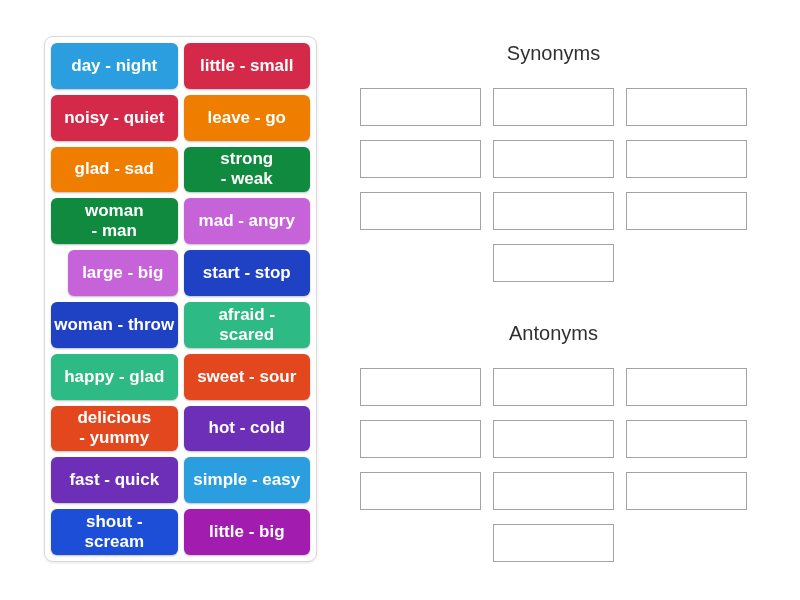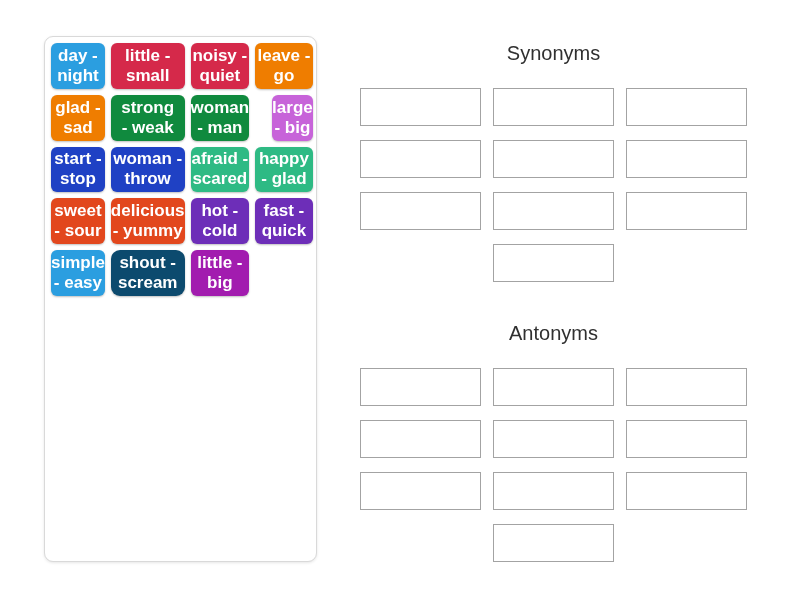--- a/index.html
+++ b/index.html
@@ -9,21 +9,21 @@
 
   
   .word-bank-panel {
     position: absolute; left: 44px; top: 36px; width: 273px; height: 526px;
     background: #ffffff; border: 1px solid #d9d9d9; border-radius: 9px;
     box-shadow: 0 1px 3px rgba(0,0,0,0.10);
     padding: 6px;
   }
   .tile-grid {
     display: grid; width: 100%; height: 100%;
-    grid-template-columns: 1fr 1fr 1fr 1fr;
+    grid-template-columns: 1fr 1fr;
     grid-template-rows: repeat(10, 1fr);
     gap: 6px;
   }
   .tile {
     border-radius: 6px;
     display: flex; align-items: center; justify-content: center;
     text-align: center; white-space: pre-line;
     color: #ffffff; font-weight: bold; font-size: 17px; line-height: 20px;
     box-shadow: 0 1px 2px rgba(0,0,0,0.25);
     cursor: grab; user-select: none;
@@ -58,33 +58,34 @@
     <div class="tile-grid">
         <div class="tile" style="background: rgb(43, 158, 224);">day - night</div>
         <div class="tile" style="background: rgb(213, 41, 74);">little - small</div>
         <div class="tile" style="background: rgb(213, 41, 74);">noisy - quiet</div>
         <div class="tile" style="background: rgb(239, 125, 0);">leave - go</div>
         <div class="tile" style="background: rgb(239, 125, 0);">glad - sad</div>
         <div class="tile" style="background: rgb(16, 138, 62);">strong
 - weak</div>
         <div class="tile" style="background: rgb(16, 138, 62);">woman
 - man</div>
+        <div class="tile" style="background: rgb(199, 99, 217);">mad - angry</div>
         <div class="tile" style="background: rgb(199, 99, 217); margin-left: 17px;">large - big</div>
         <div class="tile" style="background: rgb(31, 65, 196);">start - stop</div>
         <div class="tile" style="background: rgb(31, 65, 196);">woman - throw</div>
         <div class="tile" style="background: rgb(46, 186, 132);">afraid -
 scared</div>
         <div class="tile" style="background: rgb(46, 186, 132);">happy - glad</div>
         <div class="tile" style="background: rgb(226, 71, 29);">sweet - sour</div>
         <div class="tile" style="background: rgb(226, 71, 29);">delicious
 - yummy</div>
         <div class="tile" style="background: rgb(109, 46, 184);">hot - cold</div>
         <div class="tile" style="background: rgb(109, 46, 184);">fast - quick</div>
         <div class="tile" style="background: rgb(43, 158, 224);">simple - easy</div>
-        <div class="tile" style="background: #0c4a6e; border-radius: 9px;">shout -
+        <div class="tile" style="background: #1d4ed8;">shout -
 scream</div>
         <div class="tile" style="background: #a21caf;">little - big</div>
       </div>
   </div>
 
   <div class="group group-synonyms">
     <div class="group-title">Synonyms</div>
     <div class="slot-grid">
         <div class="slot"></div>
         <div class="slot"></div>

